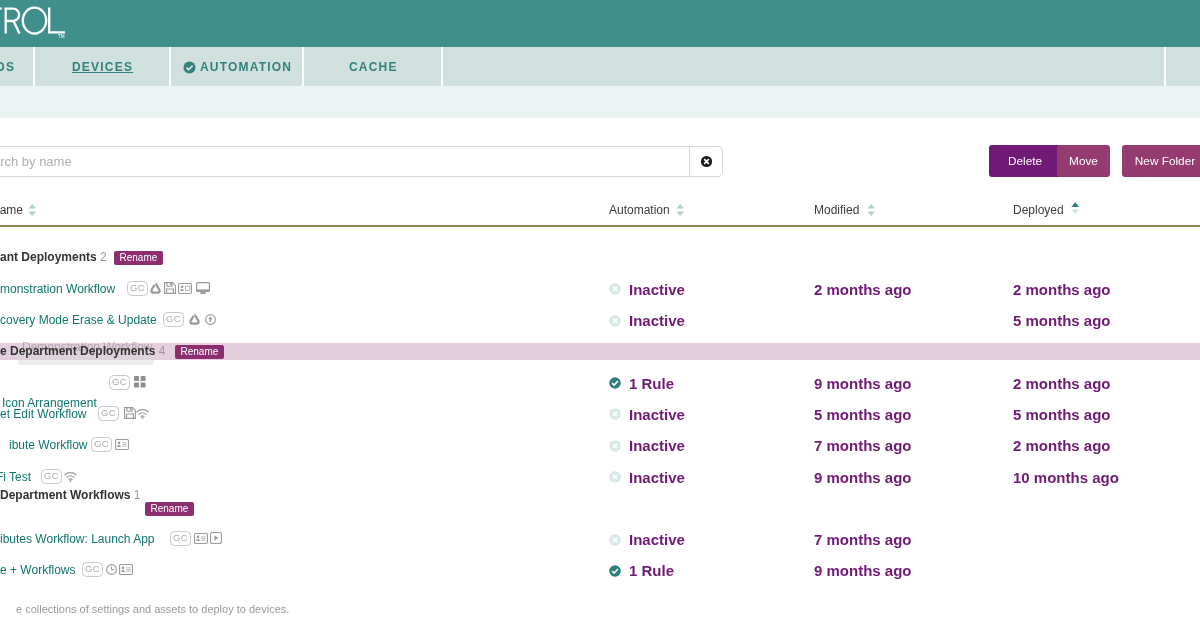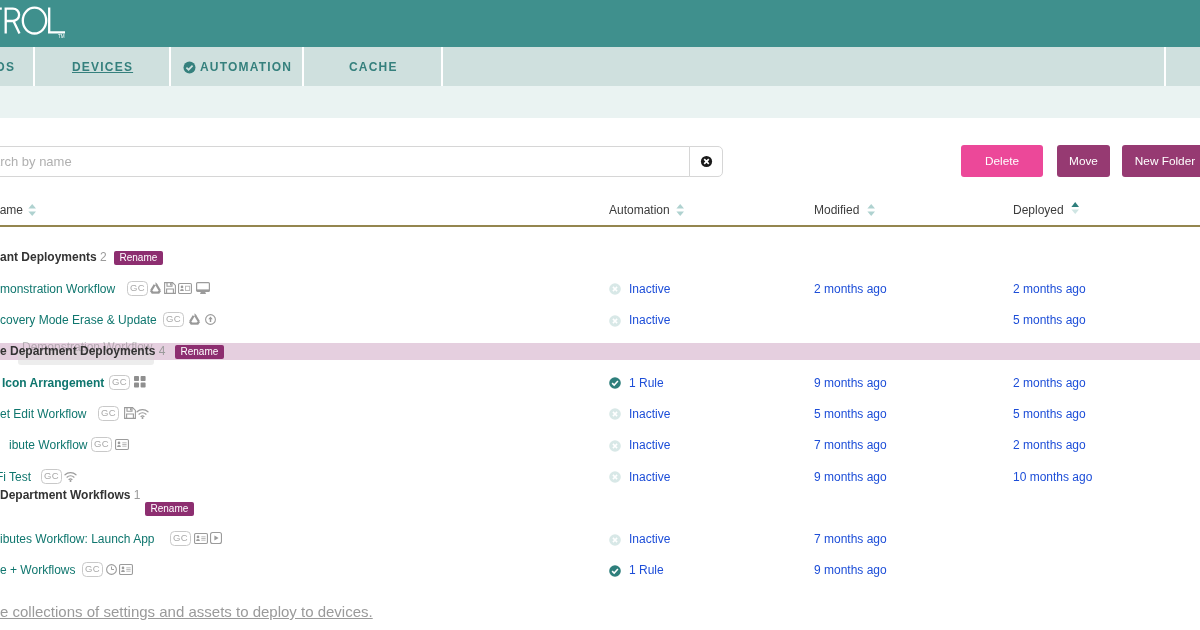--- a/index.html
+++ b/index.html
@@ -11,21 +11,21 @@
   .band{left:0;top:86px;width:1200px;height:32px;background:#EAF3F2;}
   .tab{top:61px;font-size:12px;line-height:13px;font-weight:bold;letter-spacing:1.2px;color:#35807D;white-space:nowrap;}
   .goldline{left:0;top:225px;width:1200px;height:2.4px;background:#94864F;}
   .colhdr{font-size:12px;color:#3c3c3c;white-space:nowrap;line-height:15px;}
   .rowtxt{font-size:12px;color:#0f766e;white-space:nowrap;line-height:15px;text-align:center;}
   .foldtxt{font-size:12px;font-weight:bold;color:#333;white-space:nowrap;line-height:15px;}
   .cnt{font-weight:normal;color:#9b9b9b;}
   .badge{background:#8D2E70;color:#fff;font-size:10px;line-height:14px;height:14px;padding:0 5.5px;border-radius:2px;white-space:nowrap;}
   .btn{top:145px;height:32px;border-radius:3px;color:#fff;font-size:11.8px;text-align:center;line-height:32px;white-space:nowrap;}
   .purple{background:#963A72;}
-  .datetxt{font-size:12px;color:#1d4ed8;white-space:nowrap;line-height:15px;}
+  .datetxt{font-size:15px;color:#701a75;white-space:nowrap;line-height:15px;font-weight:bold;}
   .gc{box-sizing:border-box;width:21px;height:15px;border:1.5px solid #c9c9c9;border-radius:4.5px;color:#a9a9a9;font-size:9.5px;line-height:12px;text-align:center;letter-spacing:0.3px;}
 </style>
 </head>
 <body>
 
 <div class="abs hdr"></div>
 <svg class="abs" style="left:0;top:0;" width="80" height="47" viewBox="0 0 80 47">
   <g stroke="#fff" stroke-width="2.3" fill="none">
     <path d="M-3,8.6 L1.8,8.6"></path>
     <path d="M5.7,33.5 V7.5 M5.7,8.6 h7.2 a6.2,6.2 0 0 1 0,12.4 h-7.2 M13.5,21 L19.5,33.5"></path>
@@ -51,21 +51,21 @@
 <div class="abs tab" style="left:349px;">CACHE</div>
 <div class="abs band"></div>
 
 <div class="abs" style="left:-36px;top:146px;width:726px;height:31px;box-sizing:border-box;border:1px solid #d6d6d6;border-radius:4px 0 0 4px;color:#b0b0b0;font-size:13px;line-height:29px;padding-left:12px;">Search by name</div>
 <div class="abs" style="left:689px;top:146px;width:34px;height:31px;box-sizing:border-box;border:1px solid #d6d6d6;border-radius:0 5px 5px 0;background:#fff;"></div>
 <svg class="abs" style="left:700px;top:155px;" width="13" height="13" viewBox="0 0 13 13">
     <circle cx="6.5" cy="6.5" r="5.6" fill="#1a1a1a"></circle>
     <path d="M4.2,4.2 L8.8,8.8 M8.8,4.2 L4.2,8.8" stroke="#fff" stroke-width="1.7"></path>
   </svg>
 
-<div class="abs btn" style="left:961px;width:82px;background:#ec4899;">Delete</div>
+<div class="abs btn" style="left:989px;width:72px;background:#701a75;">Delete</div>
 <div class="abs btn purple" style="left:1057px;width:53px;">Move</div>
 <div class="abs btn purple" style="left:1122px;width:86px;">New Folder</div>
 
 <div class="abs colhdr" style="left:-9px;top:203px;">Name</div>
 <div class="abs colhdr" style="left:609px;top:203px;">Automation</div>
 <div class="abs colhdr" style="left:814px;top:203px;">Modified</div>
 <div class="abs colhdr" style="left:1013px;top:203px;">Deployed</div>
 <svg class="abs" style="left:28px;top:204px;" width="9" height="12" viewBox="0 0 9 12">
     <path d="M4.2,0 L8,4.6 H0.4 Z" fill="#AFD2D0"></path>
     <path d="M4.2,12 L0.4,7.4 H8 Z" fill="#AFD2D0"></path>
@@ -149,21 +149,21 @@
 <svg class="abs" style="left:609px;top:315px;" width="12" height="12" viewBox="0 0 12 12">
     <circle cx="6" cy="6" r="5.8" fill="#D8E8E7"></circle>
     <path d="M3.9,3.9 L8.1,8.1 M8.1,3.9 L3.9,8.1" stroke="#fff" stroke-width="1.5"></path>
   </svg>
 <div class="abs datetxt" style="left:629px;top:313px;">Inactive</div>
 <div class="abs datetxt" style="left:1013px;top:313px;">5 months ago</div>
 
 <div class="abs foldtxt" style="left:0;top:344px;">e Department Deployments <span class="cnt">4</span></div>
 <div class="abs badge" style="left:175px;top:345px;">Rename</div>
 
-<div class="abs rowtxt" style="left:2px;top:376px;font-weight:bold;">Icon Arrangement</div>
+<div class="abs rowtxt" style="left:2px;top:396px;">Icon Arrangement</div>
 <div class="abs gc" style="left:109px;top:375px;">GC</div>
 <svg class="abs" style="left:133.5px;top:376px;" width="12" height="12" viewBox="0 0 12 12" fill="#8f8f8f">
     <rect x="0" y="0" width="5" height="5" rx="0.8"></rect>
     <rect x="6.6" y="0" width="5" height="5" rx="0.8"></rect>
     <rect x="0" y="6.6" width="5" height="5" rx="0.8"></rect>
     <rect x="6.6" y="6.6" width="5" height="5" rx="0.8"></rect>
   </svg>
 <svg class="abs" style="left:609px;top:377px;" width="12" height="12" viewBox="0 0 12 12">
     <circle cx="6" cy="6" r="5.8" fill="#2E7F7C"></circle>
     <path d="M3.1,6.1 L5.2,8.1 L8.9,4.1" stroke="#fff" stroke-width="1.5" fill="none"></path>
@@ -266,13 +266,13 @@
     <path d="M2.1,7.9 a1.9,1.9 0 0 1 3.8,0 Z" fill="#9b9b9b"></path>
     <path d="M7.3,3.8 H11.6 M7.3,5.5 H11.6 M7.3,7.2 H11.6" stroke="#b3b3b3" stroke-width="0.9"></path>
   </svg>
 <svg class="abs" style="left:609px;top:565px;" width="12" height="12" viewBox="0 0 12 12">
     <circle cx="6" cy="6" r="5.8" fill="#2E7F7C"></circle>
     <path d="M3.1,6.1 L5.2,8.1 L8.9,4.1" stroke="#fff" stroke-width="1.5" fill="none"></path>
   </svg>
 <div class="abs datetxt" style="left:629px;top:563px;">1 Rule</div>
 <div class="abs datetxt" style="left:814px;top:563px;">9 months ago</div>
 
-<div class="abs" style="left:0;top:603px;font-size:15px;color:#9a9a9a;text-decoration:underline;">e collections of settings and assets to deploy to devices.</div>
+<div class="abs" style="left:16px;top:603px;font-size:11px;color:#9a9a9a;">e collections of settings and assets to deploy to devices.</div>
 
 </body></html>

